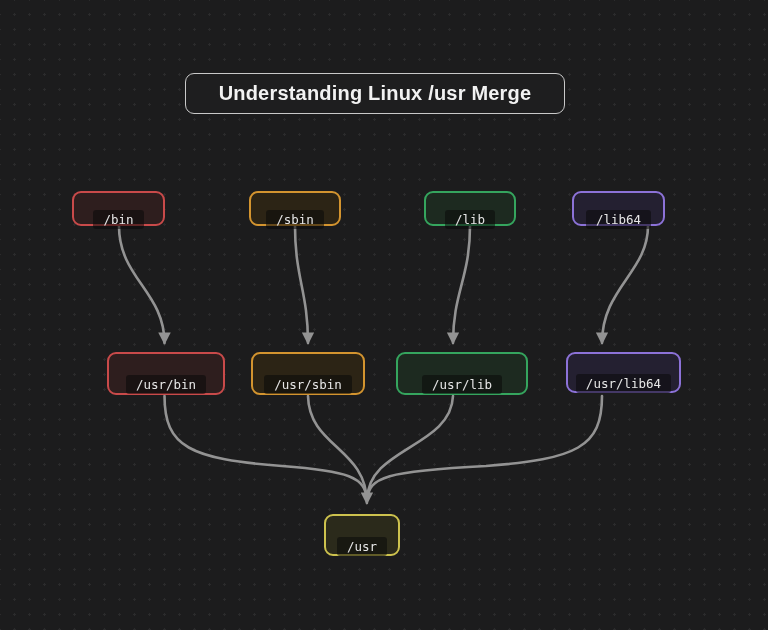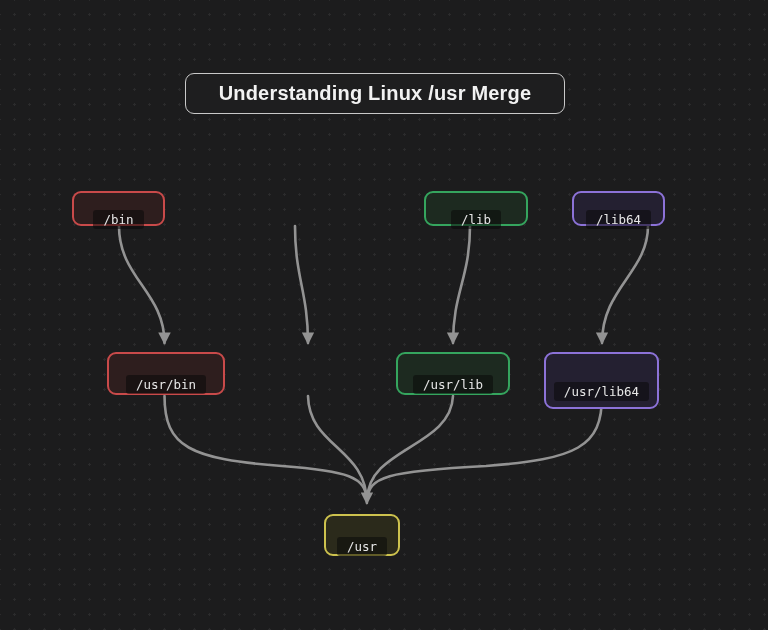--- a/index.html
+++ b/index.html
@@ -59,26 +59,26 @@
     color: #e6e6e6;
     background: rgba(10,10,10,0.55);
     padding: 2px 10px;
     border-radius: 3px;
     white-space: nowrap;
     margin-top: 22px;
   }
   
   .n-bin      { left: 72px;  top: 191px; width: 93px;  height: 35px; }
   .n-sbin     { left: 249px; top: 191px; width: 92px;  height: 35px; }
-  .n-lib      { left: 424px; top: 191px; width: 104px;  height: 35px; }
+  .n-lib      { left: 424px; top: 191px; width: 92px;  height: 35px; }
   .n-lib64    { left: 572px; top: 191px; width: 93px;  height: 35px; }
   .n-usrbin   { left: 107px; top: 352px; width: 118px; height: 43px; }
   .n-usrsbin  { left: 251px; top: 352px; width: 114px; height: 43px; }
-  .n-usrlib   { left: 396px; top: 352px; width: 114px; height: 43px; }
-  .n-usrlib64 { left: 544px; top: 352px; width: 115px; height: 57px; }
+  .n-usrlib   { left: 396px; top: 352px; width: 132px; height: 43px; }
+  .n-usrlib64 { left: 566px; top: 352px; width: 115px; height: 41px; }
   .n-usr      { left: 324px; top: 514px; width: 76px;  height: 42px; }
 </style>
 </head>
 <body>
 
 <div class="canvas">
 
   <svg class="edges" viewBox="0 0 768 630">
     <defs>
       <marker id="arrowhead" viewBox="0 0 10 10" refX="8.5" refY="5" markerWidth="4.8" markerHeight="4.8" orient="auto-start-reverse">
@@ -95,29 +95,35 @@
     <path class="edge" d="M 308 396 C 309 447, 366.9 448, 366.9 503" marker-end="url(#arrowhead)" style="stroke: rgb(147, 147, 147);"></path>
   </svg>
 
   <div class="title-box" style="border-color: rgb(201, 201, 201);">
     <span class="title-text">Understanding Linux /usr Merge</span>
   </div>
 
   <div class="node n-bin" style="border-color: rgb(201, 74, 74); background-color: rgb(46, 30, 30);">
     <span class="node-label">/bin</span>
   </div>
+  <div class="node n-sbin" style="border-color: rgb(211, 148, 47); background-color: rgb(44, 36, 21);">
+    <span class="node-label">/sbin</span>
+  </div>
   <div class="node n-lib" style="border-color: rgb(53, 165, 94); background-color: rgb(29, 42, 32);">
     <span class="node-label">/lib</span>
   </div>
   <div class="node n-lib64" style="border-color: rgb(140, 114, 216); background-color: rgb(36, 32, 49);">
     <span class="node-label">/lib64</span>
   </div>
 
   <div class="node n-usrbin" style="border-color: rgb(201, 74, 74); background-color: rgb(46, 30, 30);">
     <span class="node-label">/usr/bin</span>
+  </div>
+  <div class="node n-usrsbin" style="border-color: rgb(211, 148, 47); background-color: rgb(44, 36, 21);">
+    <span class="node-label">/usr/sbin</span>
   </div>
   <div class="node n-usrlib" style="border-color: rgb(53, 165, 94); background-color: rgb(29, 42, 32);">
     <span class="node-label">/usr/lib</span>
   </div>
   <div class="node n-usrlib64" style="border-color: rgb(140, 114, 216); background-color: rgb(36, 32, 49);">
     <span class="node-label">/usr/lib64</span>
   </div>
 
   <div class="node n-usr" style="border-color: rgb(205, 194, 78); background-color: rgb(43, 42, 27);">
     <span class="node-label">/usr</span>

